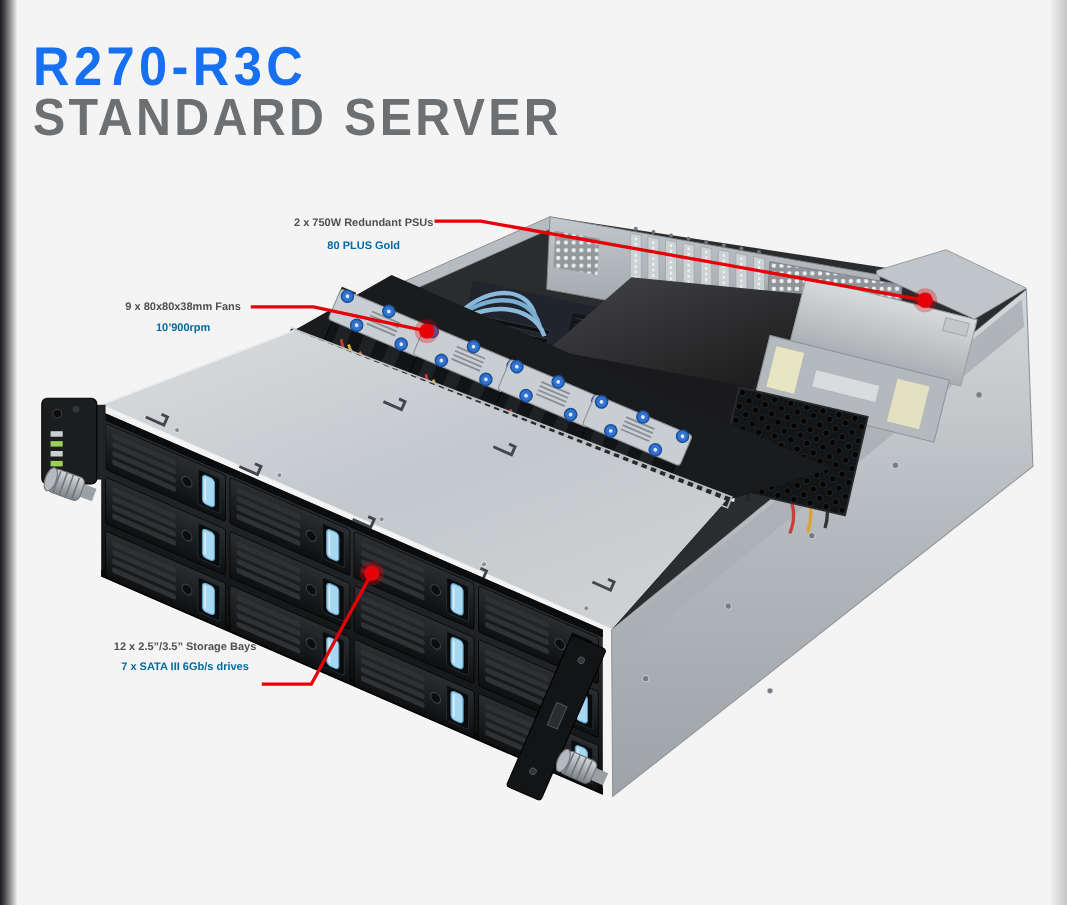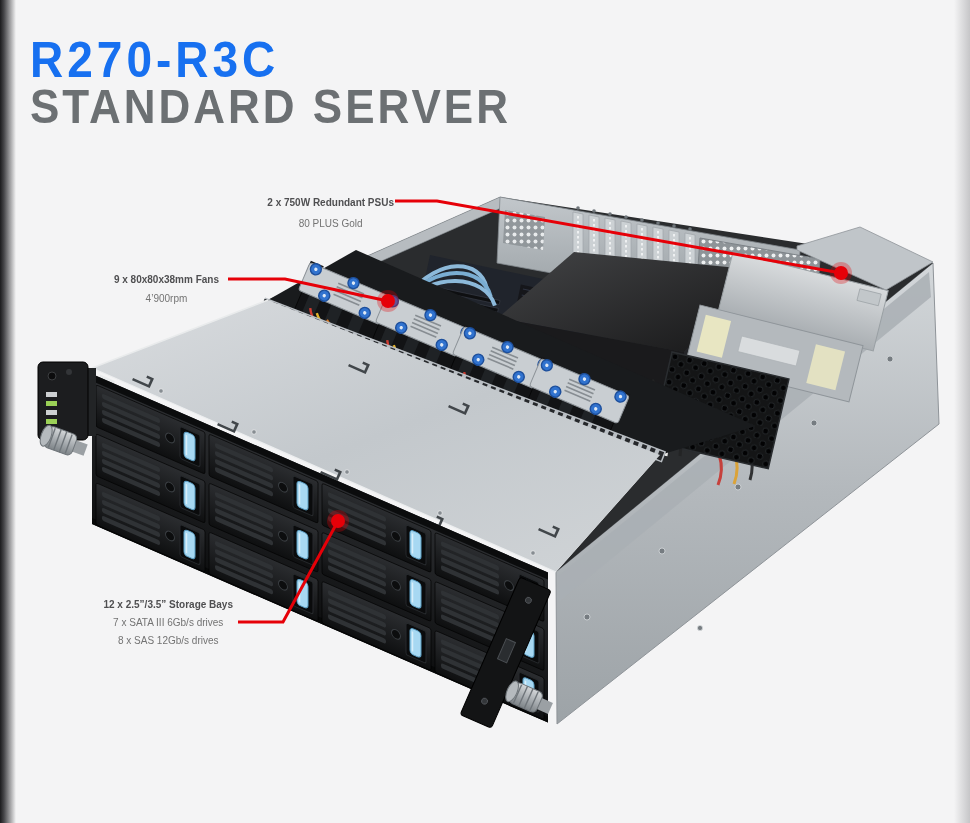--- a/index.html
+++ b/index.html
@@ -21,24 +21,24 @@
     font-weight:bold;line-height:44px;letter-spacing:4px;
     transform:scaleY(1.08);transform-origin:top left;
   }
   .page-title .model{font-size:46px;}
   .page-title .ptype{font-size:44px;letter-spacing:3px;}
   .callout{
     position:absolute;z-index:6;text-align:center;
     font-size:10px;line-height:19px;white-space:nowrap;
   }
   .callout .c-title{font-weight:bold;color:#4f4f51;display:block;}
-  .callout .c-sub{color:#737373;display:block;}
+  .callout .c-sub{color:#0369a1;display:block;font-weight:bold;}
   .callout-psu{right:576px;top:192px;line-height:21px;}
   .callout-fans{right:751px;top:270px;}
-  .callout-storage{right:737px;top:596px;line-height:18px;}
+  .callout-storage{right:737px;top:580px;line-height:18px;}
   #server-art{position:absolute;left:0;top:0;z-index:2;}
 </style>
 </head>
 <body>
 
 <div class="edge-strip-left"></div>
 <div class="edge-strip-right"></div>
 
 <div class="page-title">
   <div class="model" style="color:#1770f0;">R270-R3C</div>
@@ -401,20 +401,19 @@
   </g>
 </svg>
 
 <div class="callout callout-psu">
   <span class="c-title">2 x 750W Redundant PSUs</span>
   <span class="c-sub">80 PLUS Gold</span>
 </div>
 
 <div class="callout callout-fans">
   <span class="c-title">9 x 80x80x38mm Fans</span>
-  <span class="c-sub">4’900rpm</span>
+  <span class="c-sub">10’900rpm</span>
 </div>
 
 <div class="callout callout-storage">
   <span class="c-title">12 x 2.5”/3.5” Storage Bays</span>
   <span class="c-sub">7 x SATA III 6Gb/s drives</span>
-  <span class="c-sub">8 x SAS 12Gb/s drives</span>
 </div>
 
 </body></html>

